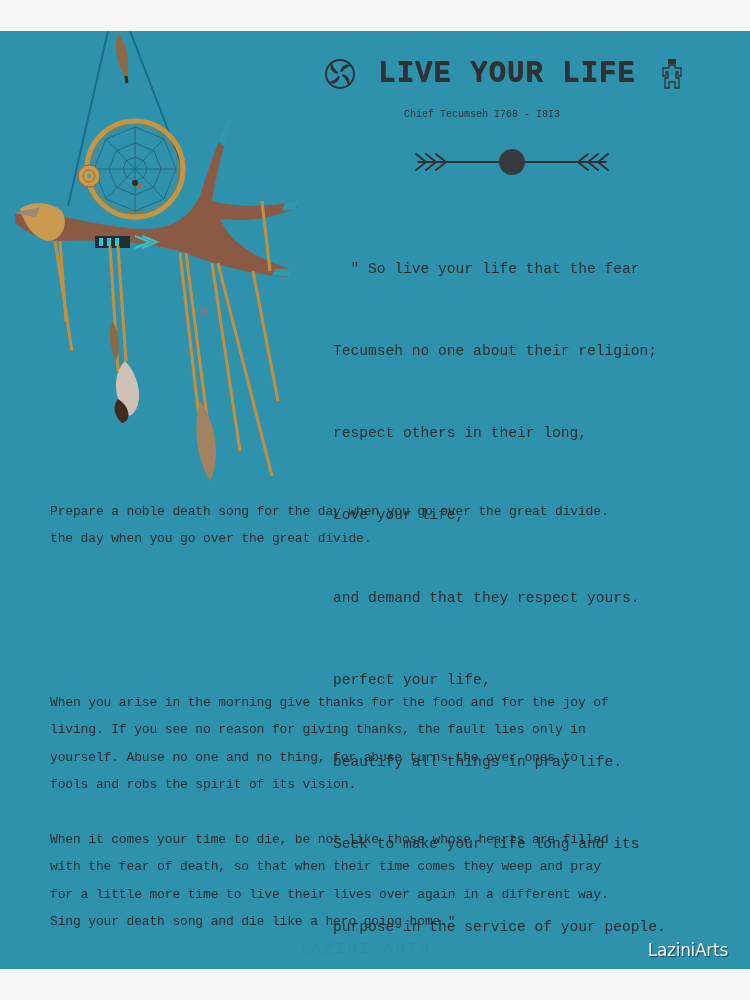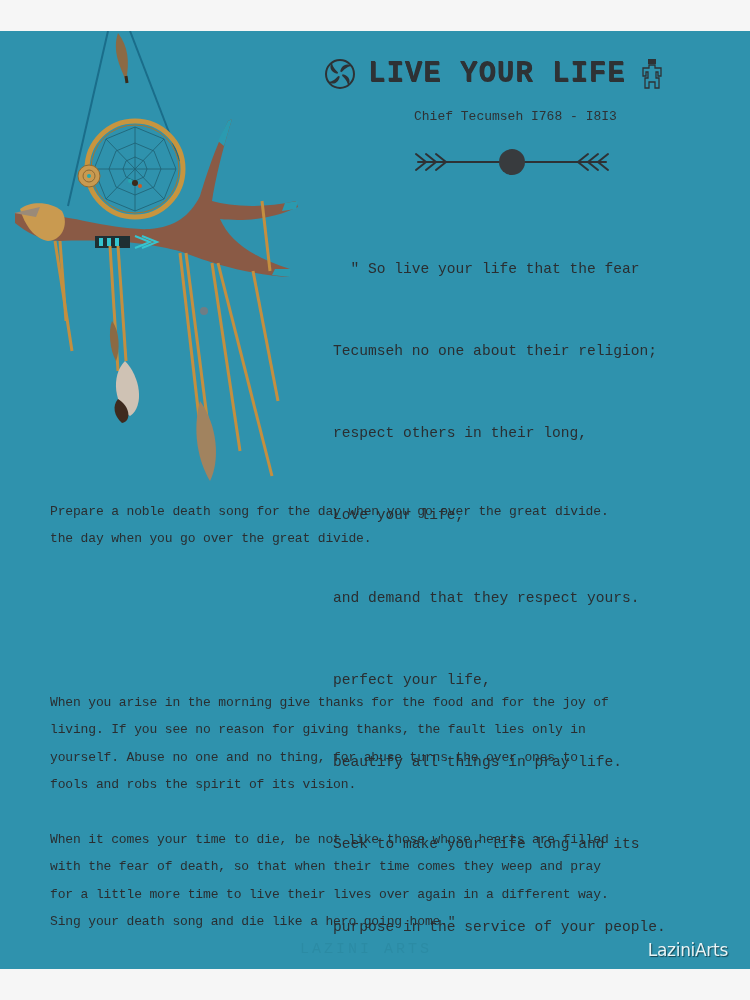--- a/index.html
+++ b/index.html
@@ -10,31 +10,31 @@
       font-family: "Liberation Mono", "DejaVu Sans Mono", monospace;
     }
     .poster {
       position: absolute; left: 0; top: 31px;
       width: 750px; height: 938px;
       background: #2f92ad;
       color: #2b2f33;
     }
     .title-row {
       position: absolute; left: 324px; top: 26px;
-      display: flex; align-items: center; gap: 12px;
+      display: flex; align-items: center; gap: 22px;
     }
     .title {
       font-family: "Liberation Mono", "DejaVu Sans Mono", monospace;
       font-weight: bold; font-size: 29px; letter-spacing: 1px;
       color: #2e3235;
       text-shadow: 0.5px 0.5px 0 #2e3235;
     }
     .subtitle {
-      position: absolute; left: 414px; top: 78px;
-      font-size: 13px; color: #2e3235;
+      position: absolute; left: 404px; top: 78px;
+      font-size: 10px; color: #2e3235;
     }
     .divider { position: absolute; left: 414px; top: 116px; }
     .poem {
       position: absolute; left: 333px; top: 170px;
       font-size: 14.6px; line-height: 27.4px; color: #2a2e31;
       white-space: pre;
     }
     .para {
       position: absolute; left: 50px;
       font-size: 13px; line-height: 27.4px; color: #2a2e31;

